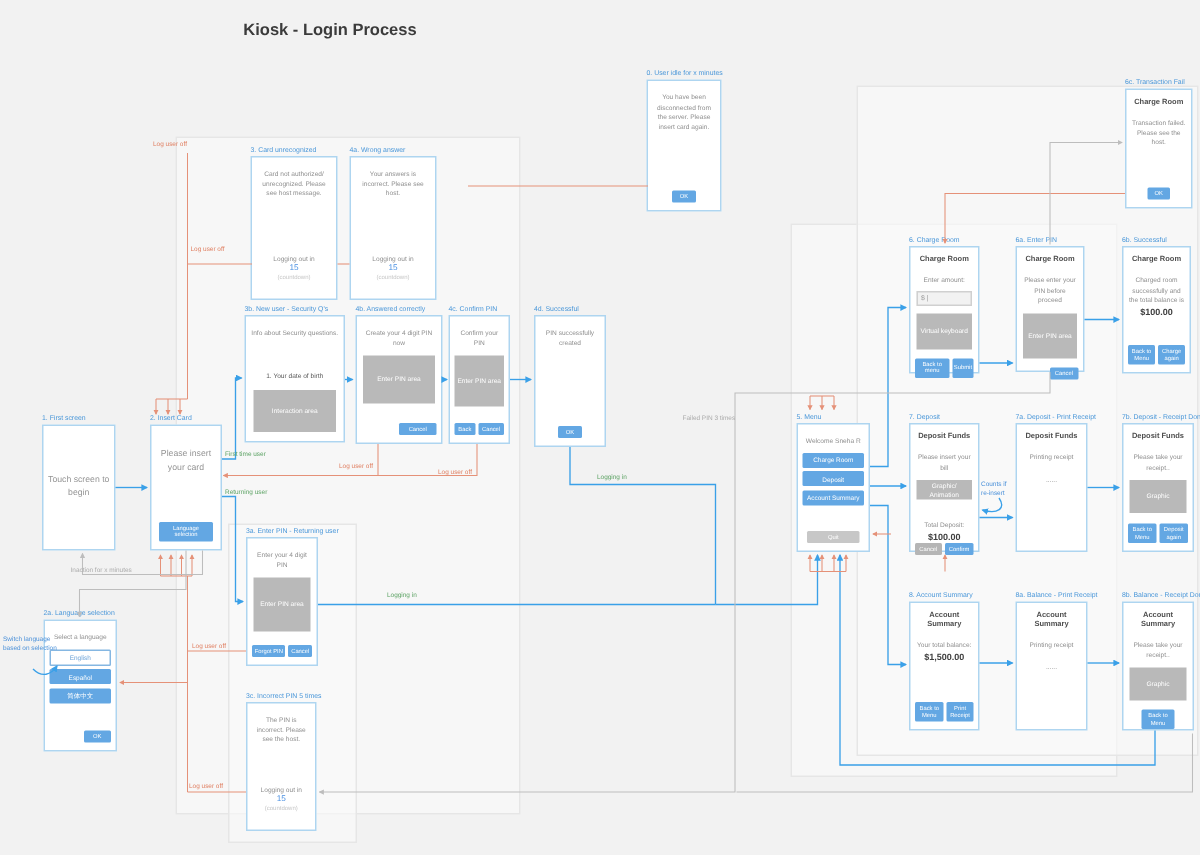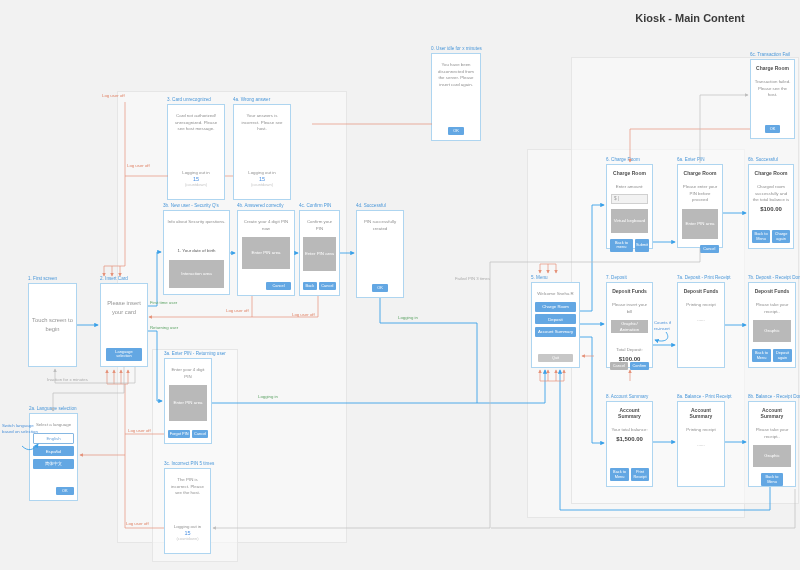--- a/index.html
+++ b/index.html
@@ -36,21 +36,21 @@
   .edge-label.multi{white-space:normal;}
   .lbl-orange{color:#e08063;}
   .lbl-green{color:#5ba263;}
   .lbl-gray{color:#ababab;}
   .lbl-blue{color:#4a90d9;}
 </style>
 </head>
 <body>
 
 <div id="canvas">
-  <div id="title-right" class="section-title">Kiosk - Main Content</div>
+  <div id="title-left" class="section-title">Kiosk - Login Process</div>
   <div id="frames">
       <div class="container-frame" style="left: 117px; top: 91px; width: 230px; height: 452px;"></div>
       <div class="container-frame" style="left: 152px; top: 349px; width: 86px; height: 213px;"></div>
       <div class="container-frame" style="left: 527px; top: 149px; width: 218px; height: 369px;"></div>
       <div class="container-frame" style="left: 571px; top: 57px; width: 228px; height: 447px;"></div>
     </div>
   <div id="nodes">
       <div class="node" style="left: 431px; top: 53px; width: 50px; height: 88px;">
         <div class="node-label">0. User idle for x minutes</div>
         <div class="node-box">

